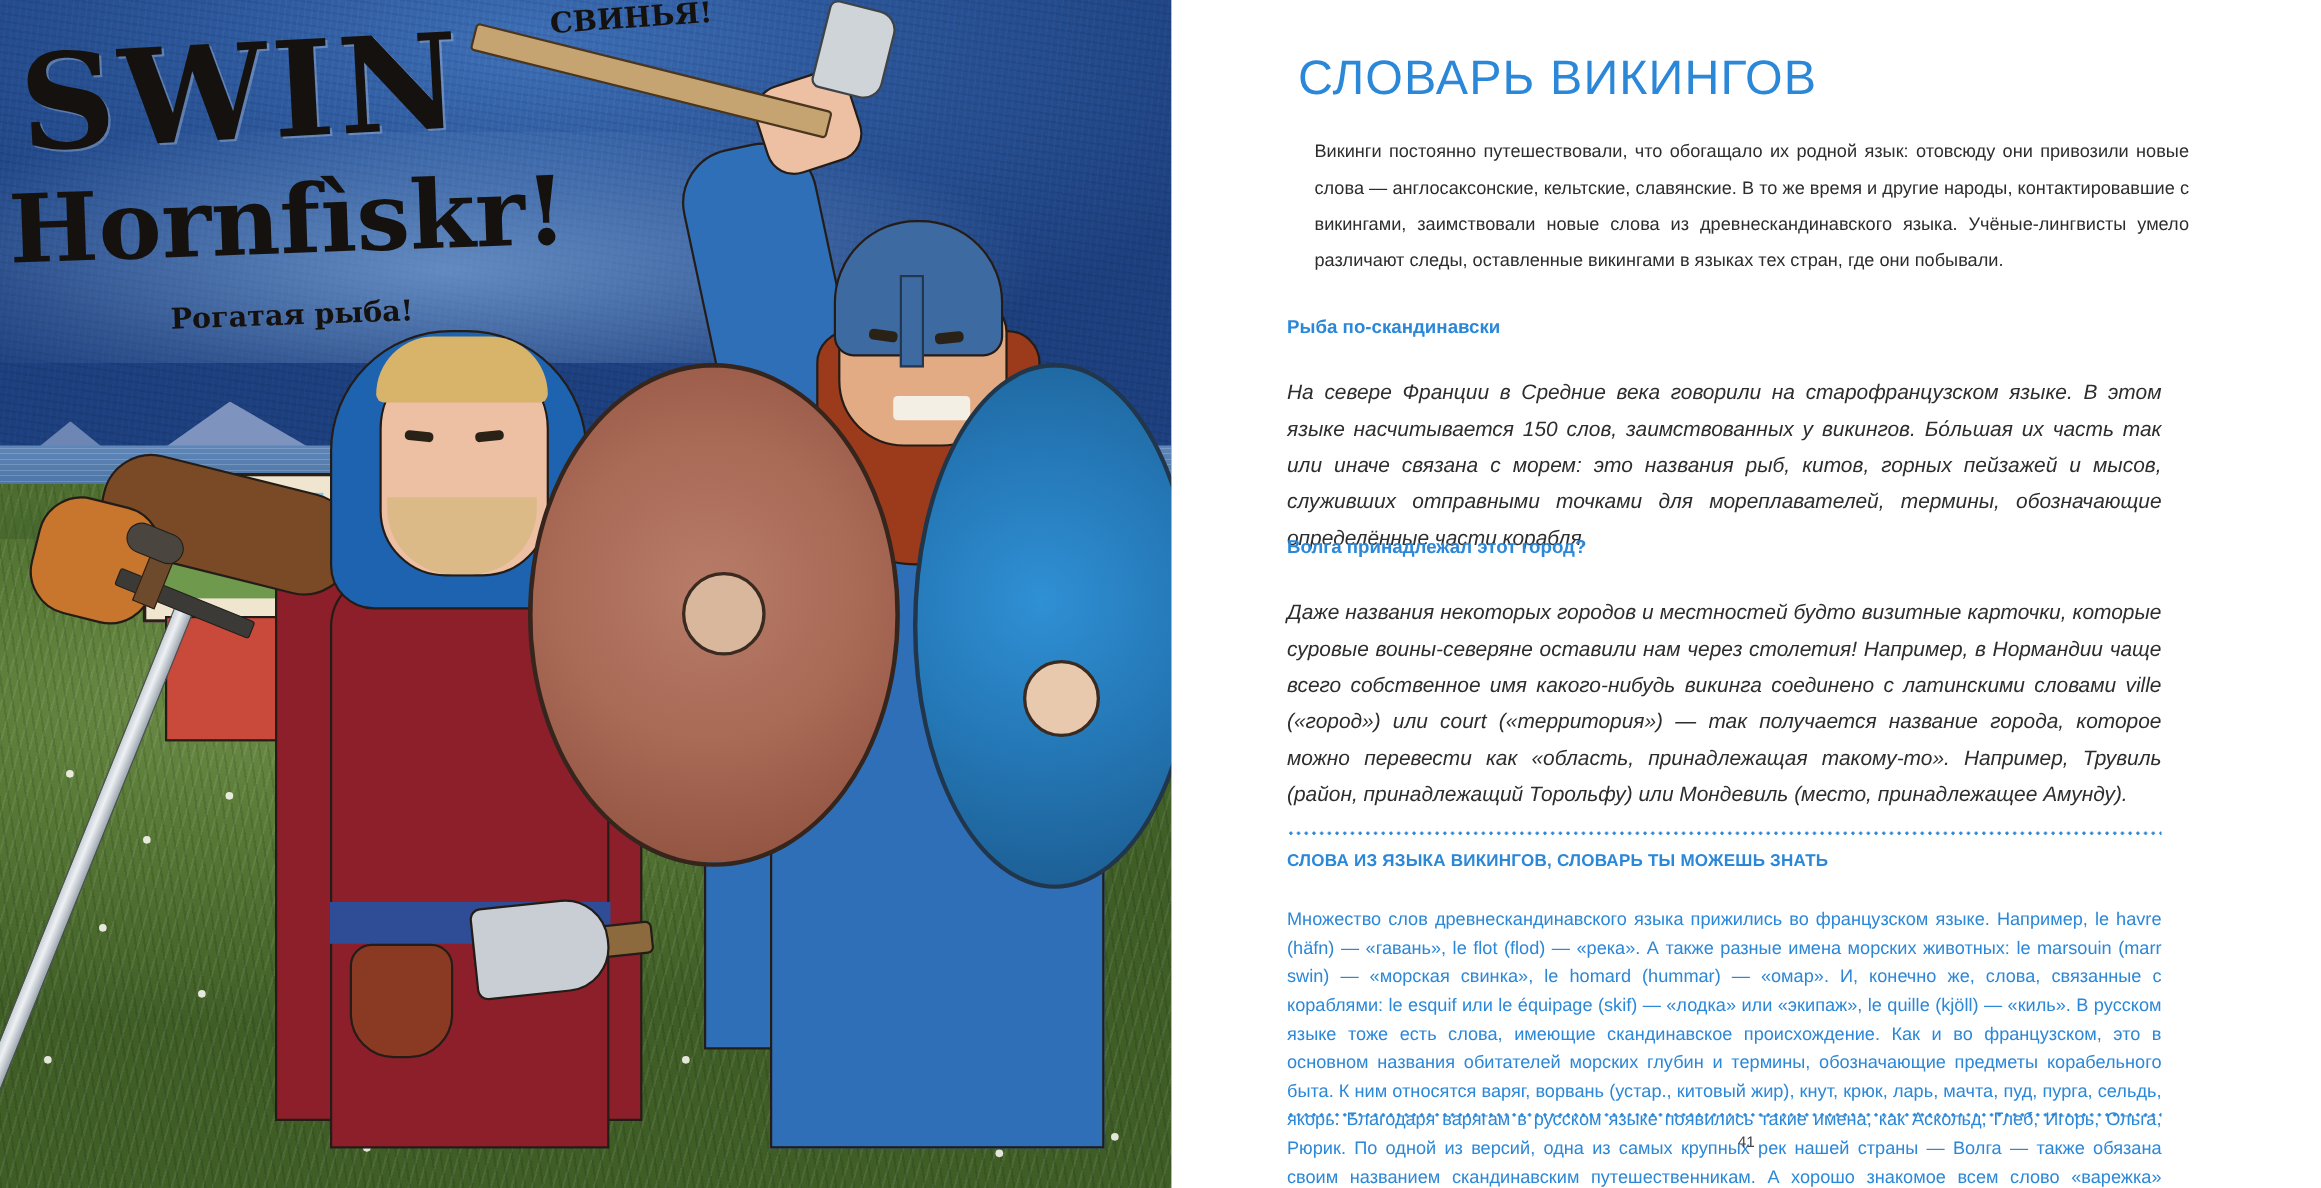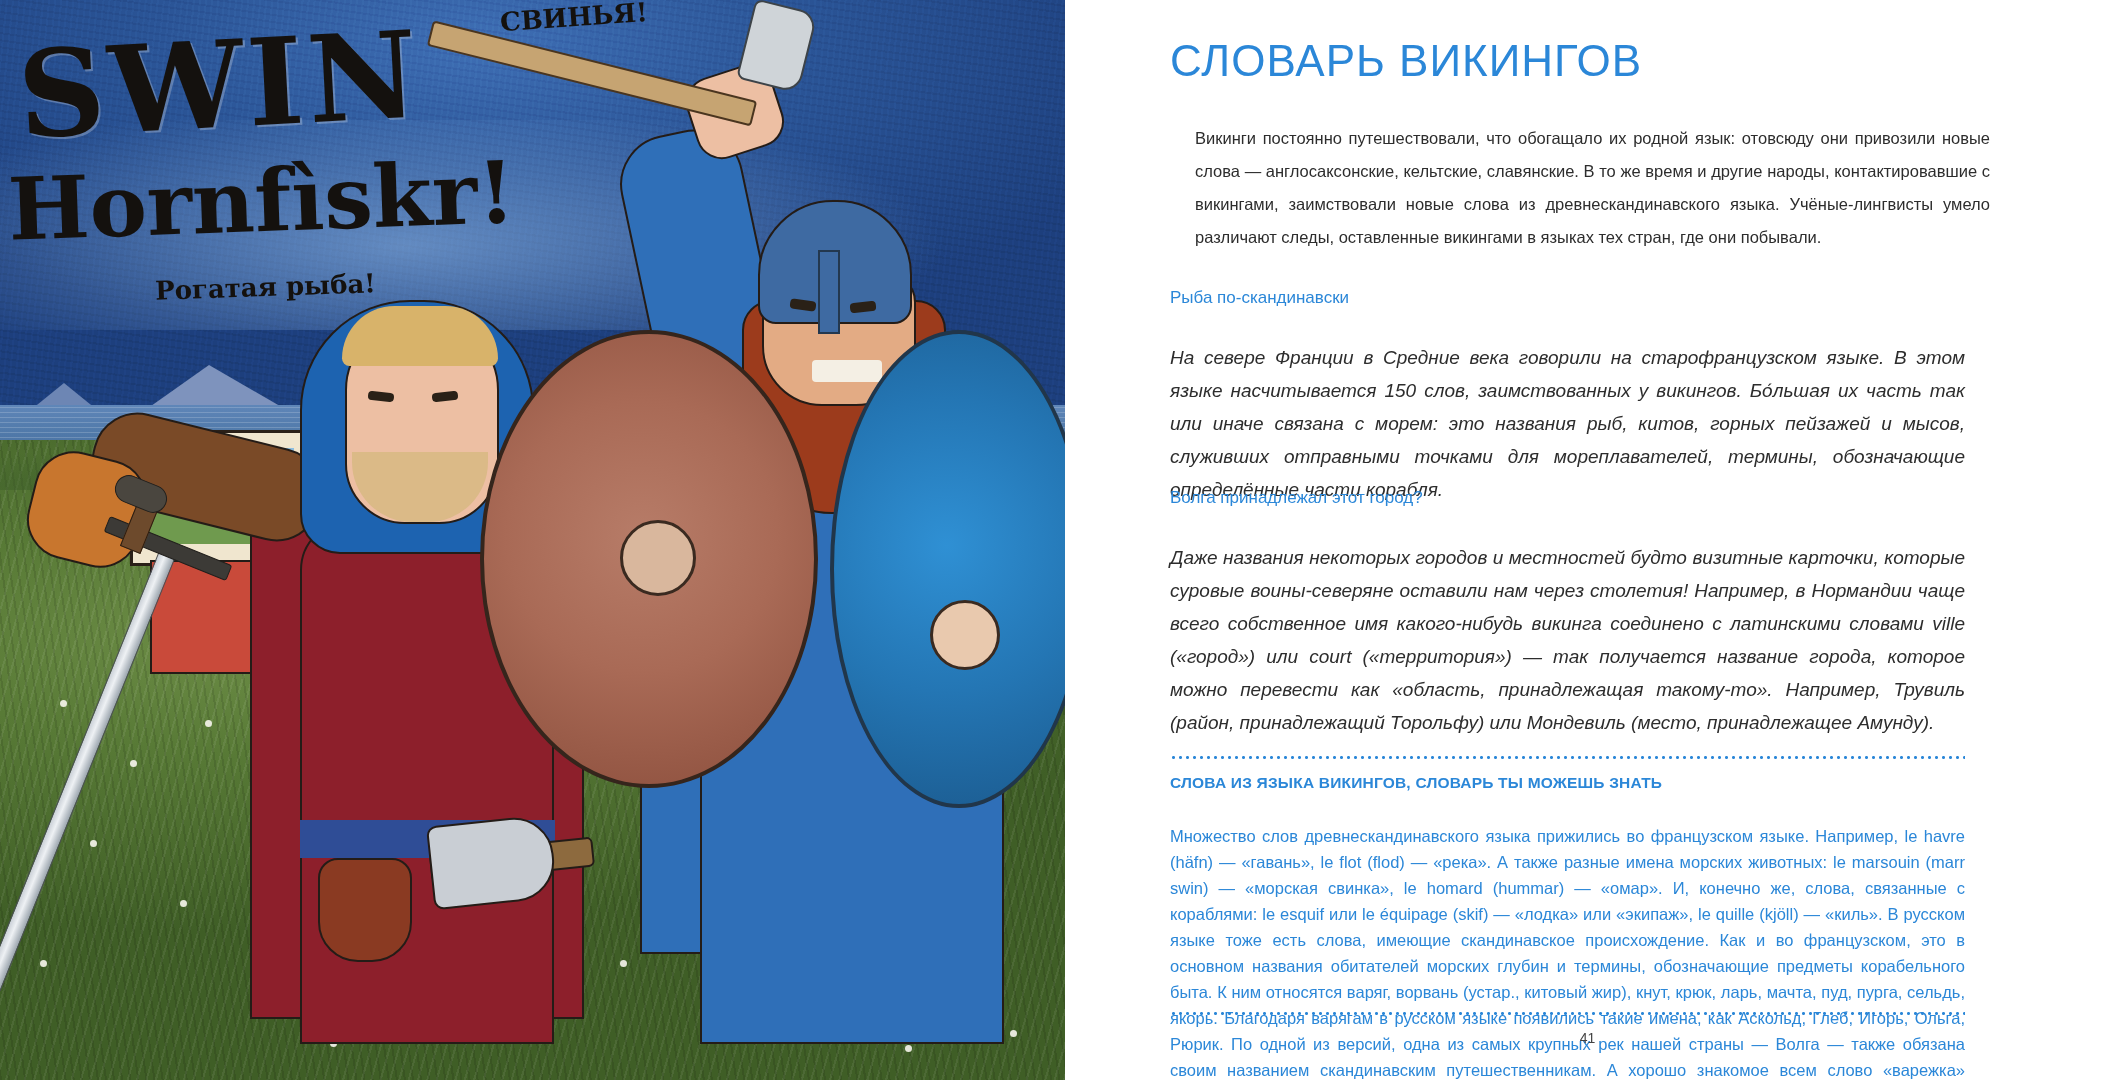--- a/index.html
+++ b/index.html
@@ -118,27 +118,27 @@
   .ttl-horn{position:absolute;left:8px;top:150px;font-family:"DejaVu Serif", serif;font-weight:700;
       font-size:86px;color:#14110e;transform:rotate(-2deg);}
   .ttl-svinya{position:absolute;left:500px;top:2px;font-family:"DejaVu Serif", serif;font-weight:700;
       font-size:26px;color:#14110e;transform:rotate(-4deg);}
   .ttl-ryba{position:absolute;left:155px;top:272px;font-family:"DejaVu Serif", serif;font-weight:700;
       font-size:26px;color:#14110e;transform:rotate(-2deg);}
 
   
   .page{position:relative;width:1045px;height:1080px;background:#fff;padding:0;}
   h1.title{
-    margin:0;padding:0;position:absolute;left:105px;top:36px;
+    margin:10px;padding:0;position:absolute;left:105px;top:36px;
     font-size:44px;font-weight:400;letter-spacing:1px;color:#2b87d8;
     font-family:"Liberation Sans", sans-serif;
   }
   .intro{position:absolute;left:105px;top:105px;width:795px;
     font-size:16.5px;line-height:33px;color:#2d2d2d;text-align:justify;margin-left:25px;}
-  .sub{position:absolute;left:105px;font-size:17px;font-weight:400;color:#2b87d8;}
+  .sub{position:absolute;left:105px;font-size:17px;font-weight:700;color:#2b87d8;}
   .body{position:absolute;left:105px;width:795px;font-size:19px;line-height:33px;
     color:#2d2d2d;text-align:justify;font-style:italic;}
 
   .sub1{top:212px;}
   .body1{top:246px;}
   .sub2{top:352px;}
   .body2{top:386px;}
 
   .rule{position:absolute;left:105px;width:795px;height:3px;
      background-image:radial-gradient(circle, #2b87d8 0 1.3px, rgba(0,0,0,0) 1.6px);

